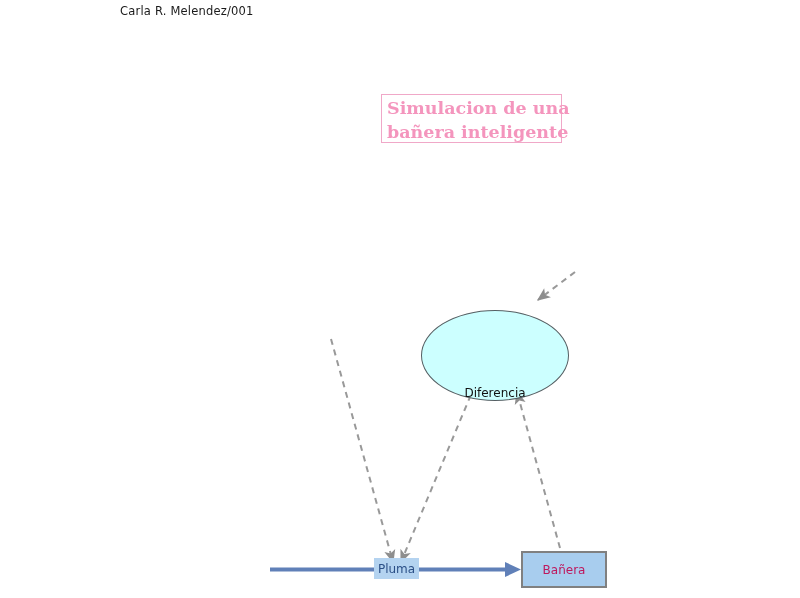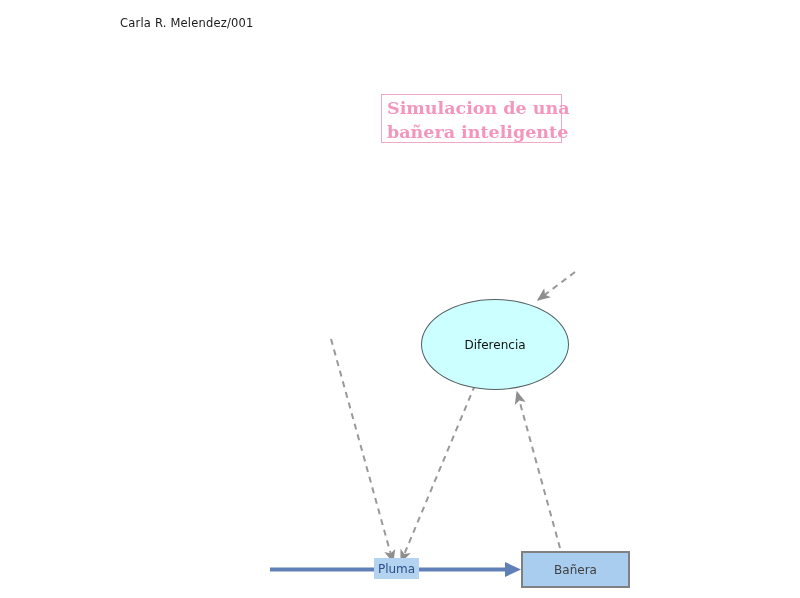--- a/index.html
+++ b/index.html
@@ -11,21 +11,21 @@
     position: relative;
     width: 800px;
     height: 598px;
     background: #ffffff;
     overflow: hidden;
     font-family: "DejaVu Sans", sans-serif;
   }
   #author-label {
     position: absolute;
     left: 120px;
-    top: 16px;
+    top: 4px;
     font-family: "DejaVu Sans", sans-serif;
     font-size: 11.5px;
     color: #1a1a1a;
     letter-spacing: 0.2px;
     white-space: nowrap;
     text-align: center;
   }
   #diagram-title {
     position: absolute;
     left: 381px;
@@ -60,34 +60,34 @@
     border-radius: 50%;
     display: flex;
     align-items: center;
     justify-content: center;
     color: #111111;
     font-family: "DejaVu Sans", sans-serif;
     font-size: 12px;
   }
   #node-volumen-maximo { left: 527px; top: 177px; width: 150px; height: 96px; }
   #node-flujo-maximo   { left: 243px; top: 250px; width: 153px; height: 92px; }
-  #node-diferencia     { left: 421px; top: 299px; width: 148px; height: 91px; }
+  #node-diferencia     { left: 421px; top: 310px; width: 148px; height: 91px; align-items: flex-end; }
   #node-banera {
     position: absolute;
     left: 521px;
     top: 551px;
-    width: 109px;
+    width: 86px;
     height: 37px;
     box-sizing: border-box;
     background: #a8cdee;
     border: 2px solid #808080;
     display: flex;
     align-items: center;
     justify-content: center;
-    color: #404040;
+    color: #be185d;
     font-family: "DejaVu Sans", sans-serif;
     font-size: 12px;
   }
   #node-pluma {
     position: absolute;
     left: 374px;
     top: 558px;
     width: 45px;
     height: 21px;
     box-sizing: border-box;

